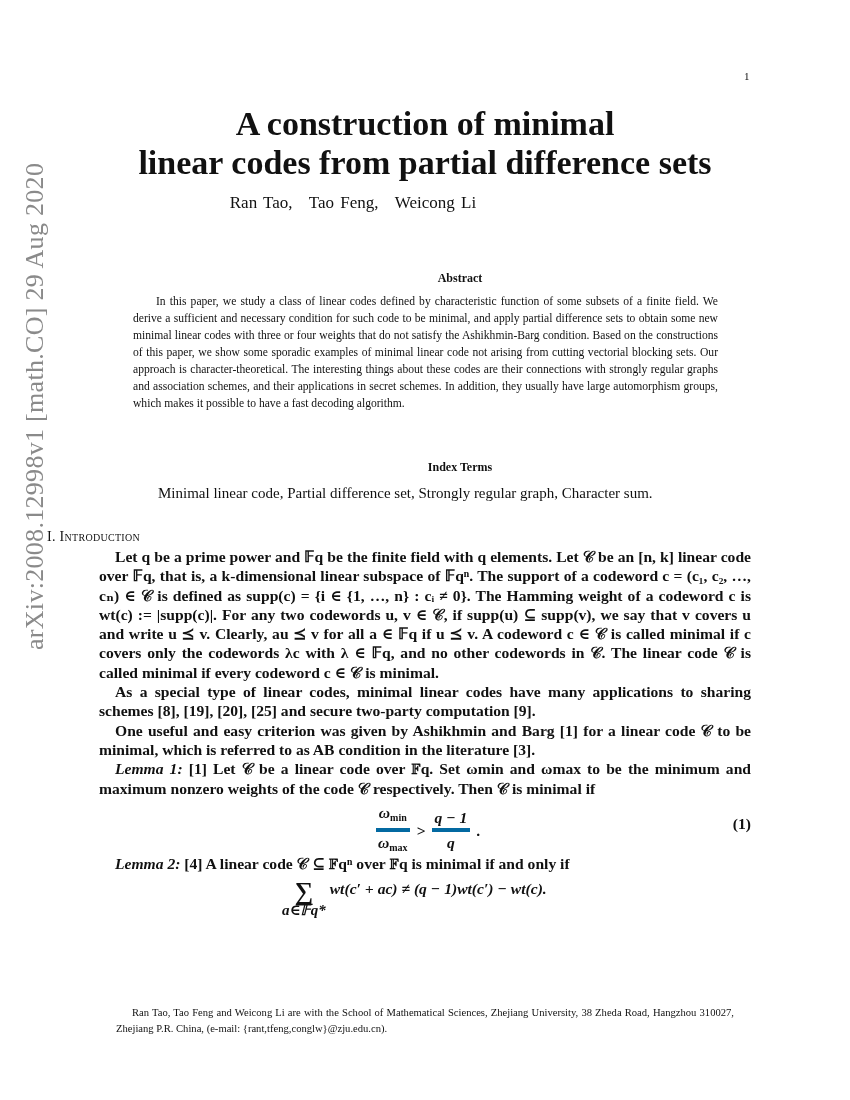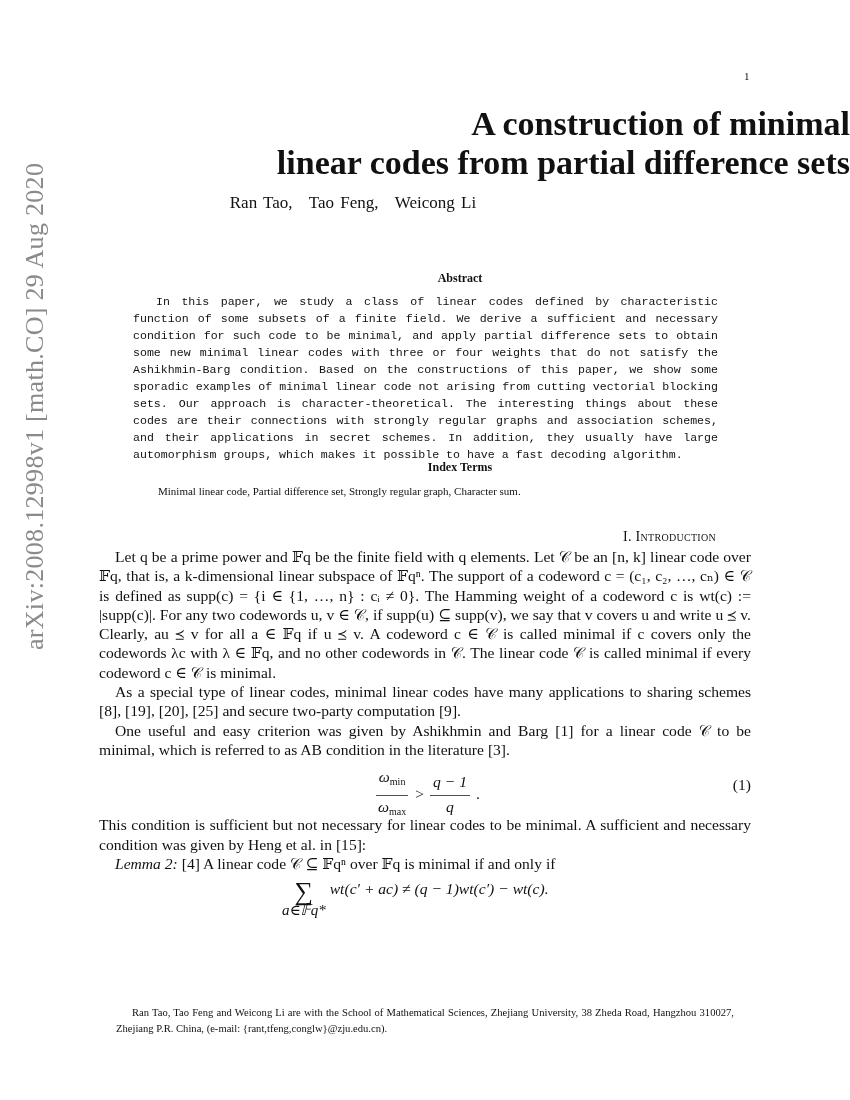--- a/index.html
+++ b/index.html
@@ -7,61 +7,61 @@
     width: 850px; height: 1100px; position: relative; overflow: hidden;
     font-family: "Liberation Serif", "DejaVu Serif", serif; color: #111;
   }
   .page-number { position: absolute; top: 70px; left: 744px; font-size: 11px; }
   .arxiv-stamp {
     position: absolute; left: 20px; top: 650px;
     transform-origin: 0 0; transform: rotate(-90deg);
     font-size: 26px; color: #8a8a8a; white-space: nowrap; letter-spacing: 0.3px;
   }
   .title {
-    position: absolute; top: 104px; left: 0; width: 850px; text-align: right;
+    position: absolute; top: 104px; left: 0; width: 850px; text-align: center;
     font-weight: bold; font-size: 34px; line-height: 39px;
   }
   .authors {
     position: absolute; top: 193px; left: 0; width: 706px; text-align: center;
     font-size: 17px; word-spacing: 2px;
   }
   .authors span + span::before { content: ""; display: inline-block; width: 10px; }
   .abstract-heading, .index-heading {
     position: absolute; left: 0; width: 850px; text-align: center;
     font-weight: bold; font-size: 12px; padding-left: 35px;
   }
   .abstract-heading { top: 271px; }
   .index-heading { top: 460px; }
   .abstract-body {
     position: absolute; top: 293px; left: 133px; width: 585px;
-    font-size: 11.6px; line-height: 17px; text-align: justify; text-indent: 23px; font-family: Liberation Mono, monospace;
+    font-size: 11.6px; line-height: 17px; text-align: justify; text-indent: 23px;
   }
   .index-body {
-    position: absolute; top: 485px; left: 158px; width: 560px; font-size: 11px;
+    position: absolute; top: 485px; left: 158px; width: 560px; font-size: 15px;
   }
   .section-heading {
-    position: absolute; top: 529px; left: 0; width: 716px; text-align: right;
-    font-size: 14px; font-variant: small-caps; letter-spacing: 0.3px;
+    position: absolute; top: 529px; left: 0; width: 716px; text-align: left;
+    font-size: 14px; font-variant: small-caps; letter-spacing: 0.3px; padding-left: 47px;
   }
   .body {
     position: absolute; top: 547px; left: 99px; width: 652px;
-    font-size: 15.6px; line-height: 19.3px; text-align: justify;
+    font-size: 15.6px; line-height: 19.3px; text-align: justify; font-weight: bold;
   }
   .body p { margin: 0; text-indent: 16px; }
   .body p.noindent { text-indent: 0; }
   .body i { font-style: italic; }
   .equation {
     position: relative; height: 56px; margin: 0;
   }
   .equation .eq-content {
     position: absolute; left: 270px; top: 4px; display: flex; align-items: center;
     font-style: italic;
   }
   .frac { display: inline-flex; flex-direction: column; align-items: center; margin: 0 6px; }
-  .frac .num { border-bottom: 1px solid #0369a1; padding: 0 3px; line-height: 27px; }
+  .frac .num { border-bottom: 4px solid #0369a1; padding: 0 3px; line-height: 21px; }
   .frac .den { line-height: 22px; padding: 0 3px; }
   .sub { font-size: 10px; font-style: normal; vertical-align: -3px; }
   .eq-number { position: absolute; right: 0; top: 16px; font-style: normal; }
   .equation2 { position: relative; height: 58px; }
   .equation2 .eq-content {
     position: absolute; left: 183px; top: 6px; display: flex; align-items: flex-start; font-style: italic;
   }
   .sigma-wrap { display: inline-flex; flex-direction: column; align-items: center; margin-right: 4px; }
   .sigma { font-size: 26px; line-height: 26px; font-style: normal; }
   .sigma-sub { font-size: 15px; line-height: 11px; }
@@ -96,36 +96,39 @@
 
 <div class="index-heading">Index Terms</div>
 <div class="index-body">Minimal linear code, Partial difference set, Strongly regular graph, Character sum.</div>
 
 <div class="section-heading">I. Introduction</div>
 
 <div class="body">
   <p>Let q be a prime power and 𝔽q be the finite field with q elements. Let 𝒞 be an [n, k] linear code over 𝔽q, that is, a k-dimensional linear subspace of 𝔽qⁿ. The support of a codeword c = (c₁, c₂, …, cₙ) ∈ 𝒞 is defined as supp(c) = {i ∈ {1, …, n} : cᵢ ≠ 0}. The Hamming weight of a codeword c is wt(c) := |supp(c)|. For any two codewords u, v ∈ 𝒞, if supp(u) ⊆ supp(v), we say that v covers u and write u ⪯ v. Clearly, au ⪯ v for all a ∈ 𝔽q if u ⪯ v. A codeword c ∈ 𝒞 is called minimal if c covers only the codewords λc with λ ∈ 𝔽q, and no other codewords in 𝒞. The linear code 𝒞 is called minimal if every codeword c ∈ 𝒞 is minimal.</p>
   <p>As a special type of linear codes, minimal linear codes have many applications to sharing schemes [8], [19], [20], [25] and secure two-party computation [9].</p>
   <p>One useful and easy criterion was given by Ashikhmin and Barg [1] for a linear code 𝒞 to be minimal, which is referred to as AB condition in the literature [3].</p>
+  <p>
+    <i>Lemma 1:</i>
+    <span>[1] Let 𝒞 be a linear code over 𝔽q. Set ωmin and ωmax to be the minimum and maximum nonzero weights of the code 𝒞 respectively. Then 𝒞 is minimal if</span>
+  </p>
   <div class="equation">
     <div class="eq-content">
       <span class="frac">
         <span class="num"><span>ω</span><span class="sub">min</span></span>
         <span class="den"><span>ω</span><span class="sub">max</span></span>
       </span>
       <span class="up">&gt;</span>
       <span class="frac">
         <span class="num">q − 1</span>
         <span class="den">q</span>
       </span>
       <span class="up">.</span>
     </div>
     <span class="eq-number">(1)</span>
   </div>
-  <p class="noindent">This condition is sufficient but not necessary for linear codes to be minimal. A sufficient and necessary condition was given by Heng et al. in [15]:</p>
   <p>
     <i>Lemma 2:</i>
     <span>[4] A linear code 𝒞 ⊆ 𝔽qⁿ over 𝔽q is minimal if and only if</span>
   </p>
   <div class="equation2">
     <div class="eq-content">
       <span class="sigma-wrap">
         <span class="sigma">∑</span>
         <span class="sigma-sub">a∈𝔽q*</span>
       </span>

